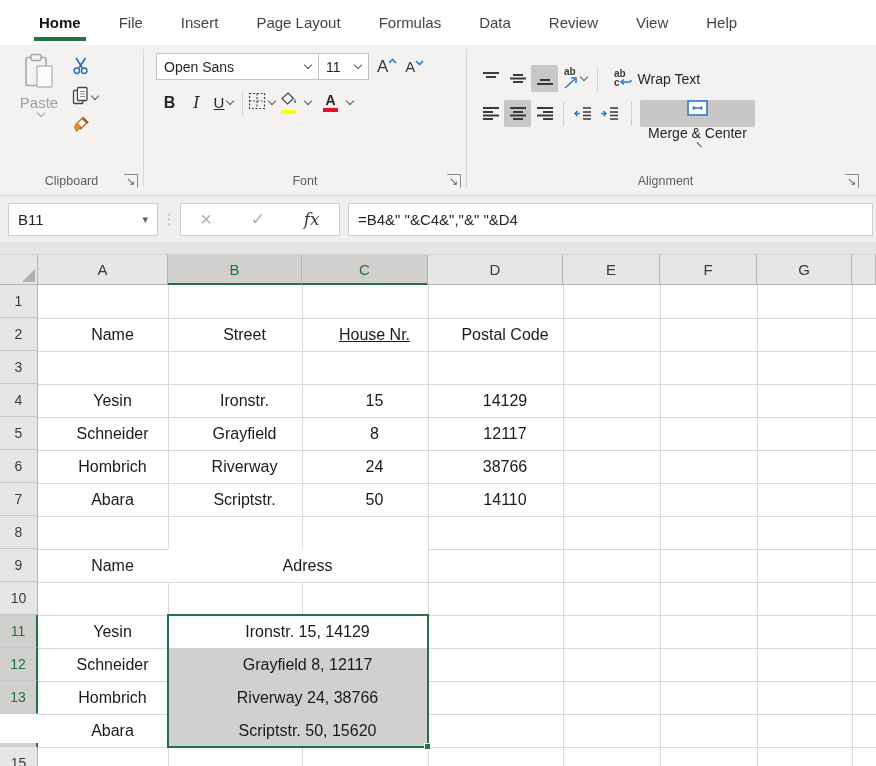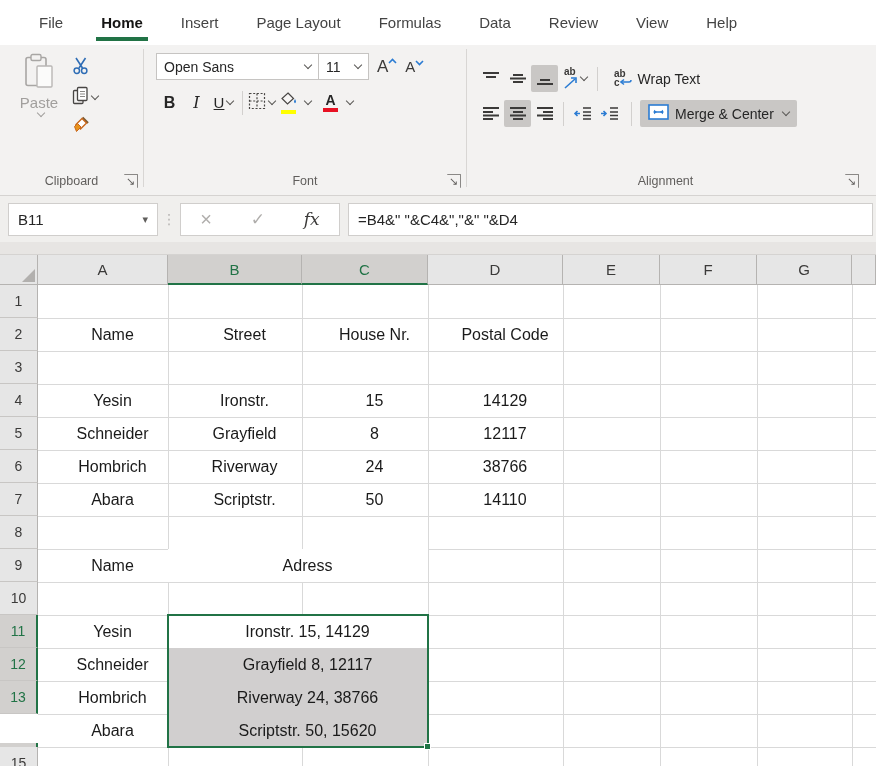--- a/index.html
+++ b/index.html
@@ -51,21 +51,21 @@
   .glyph-i { font-family:"DejaVu Serif", serif; font-style:italic; font-size:16px; color:#262626; }
   .glyph-u { font-size:15px; text-decoration:underline; color:#262626; }
   .swatchbtn { display:flex; flex-direction:column; align-items:center; justify-content:center; gap:1px; }
   .swatch { width:15px; height:4px; }
 
   
   .grp-align { width:397px; }
   .align-body { flex:1; padding:8px 0 0 10px; }
   .labelbtn { display:flex; align-items:center; gap:6px; padding:0 8px; height:27px; font-size:14px; color:#262626;
               border-radius:2px; cursor:pointer; }
-  .labelbtn.hl { background:#c9c7c5; }
+  .labelbtn.hl { background:#c9c7c5;flex-direction:column; }
   .wrap-ic, .orient-ic { position:relative; display:inline-flex; flex-direction:column; line-height:8px;
               font-size:10px; color:#3b3a39; font-weight:bold; }
 
   
   .fbar { height:46px; background:#f0efed; display:flex; align-items:center; padding:0 3px 0 8px; }
   .namebox { width:150px; height:33px; background:#fff; border:1px solid #d0cecc; display:flex; align-items:center;
              justify-content:space-between; padding:0 9px; font-size:15px; color:#262626; }
   .namebox .dd { color:#605e5c; font-size:11px; cursor:pointer; }
   .fdots { width:22px; text-align:center; color:#b5b3b1; font-size:14px; }
   .fbtns { width:160px; height:33px; background:#fff; border:1px solid #d0cecc; display:flex; align-items:center;
@@ -100,22 +100,22 @@
   .cell.selcell { background:#d1cfcf; }
   .selbox { position:absolute; border:2px solid #217346; pointer-events:none; }
   .handle { position:absolute; width:7px; height:7px; background:#217346; border:1px solid #fff; cursor:crosshair; }
 </style>
 </head>
 <body>
 
 <div class="app">
 
   <nav class="tabbar" id="tabbar">
+      <div class="tab active">Home</div>
       <div class="tab">File</div>
-      <div class="tab active">Home</div>
       <div class="tab">Insert</div>
       <div class="tab">Page Layout</div>
       <div class="tab">Formulas</div>
       <div class="tab">Data</div>
       <div class="tab">Review</div>
       <div class="tab">View</div>
       <div class="tab">Help</div>
     </nav>
 
   <div class="ribbon">
@@ -398,21 +398,21 @@
       <div class="rowhdr" style="top: 261px; height: 33px;">8</div>
       <div class="rowhdr" style="top: 294px; height: 33px;">9</div>
       <div class="rowhdr" style="top: 327px; height: 33px;">10</div>
       <div class="rowhdr sel" style="top: 360px; height: 33px;">11</div>
       <div class="rowhdr sel" style="top: 393px; height: 33px;">12</div>
       <div class="rowhdr sel" style="top: 426px; height: 33px;">13</div>
       <div class="rowhdr sel" style="top: 473px; height: 33px; margin-top: 15px;">14</div>
       <div class="rowhdr" style="top: 492px; height: 33px;">15</div>
       <div class="cell" style="left: 38px; top: 63px; width: 130px; height: 33px;">Name</div>
       <div class="cell" style="left: 168px; top: 63px; width: 134px; height: 33px;">Street</div>
-      <div class="cell" style="left: 302px; top: 63px; width: 126px; height: 33px;">House Nr.</div>
+      <div class="cell" style="left: 302px; top: 63px; width: 126px; height: 33px; text-decoration: underline;">House Nr.</div>
       <div class="cell" style="left: 428px; top: 63px; width: 135px; height: 33px;">Postal Code</div>
       <div class="cell" style="left: 38px; top: 129px; width: 130px; height: 33px;">Yesin</div>
       <div class="cell" style="left: 168px; top: 129px; width: 134px; height: 33px;">Ironstr.</div>
       <div class="cell" style="left: 302px; top: 129px; width: 126px; height: 33px;">15</div>
       <div class="cell" style="left: 428px; top: 129px; width: 135px; height: 33px;">14129</div>
       <div class="cell" style="left: 38px; top: 162px; width: 130px; height: 33px;">Schneider</div>
       <div class="cell" style="left: 168px; top: 162px; width: 134px; height: 33px;">Grayfield</div>
       <div class="cell" style="left: 302px; top: 162px; width: 126px; height: 33px;">8</div>
       <div class="cell" style="left: 428px; top: 162px; width: 135px; height: 33px;">12117</div>
       <div class="cell" style="left: 38px; top: 195px; width: 130px; height: 33px;">Hombrich</div>

